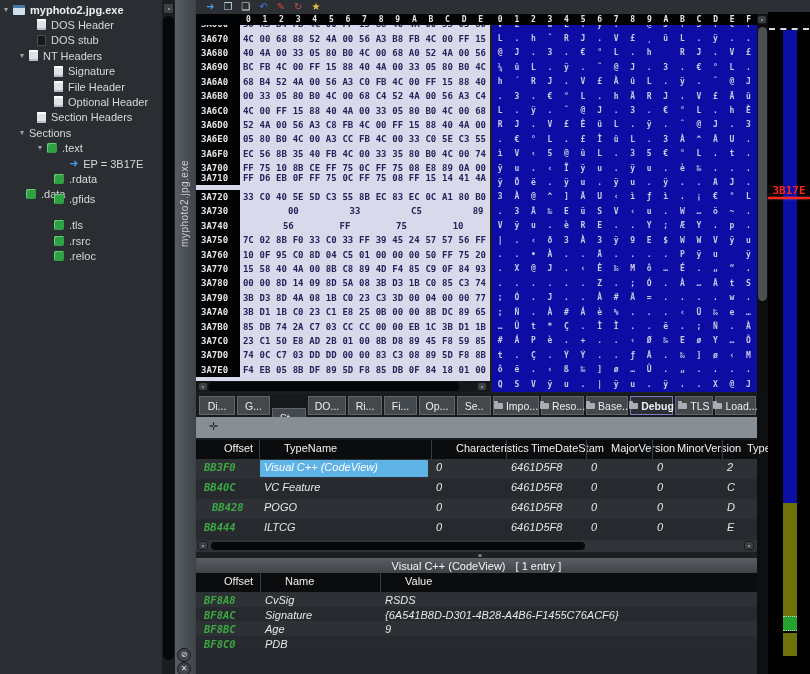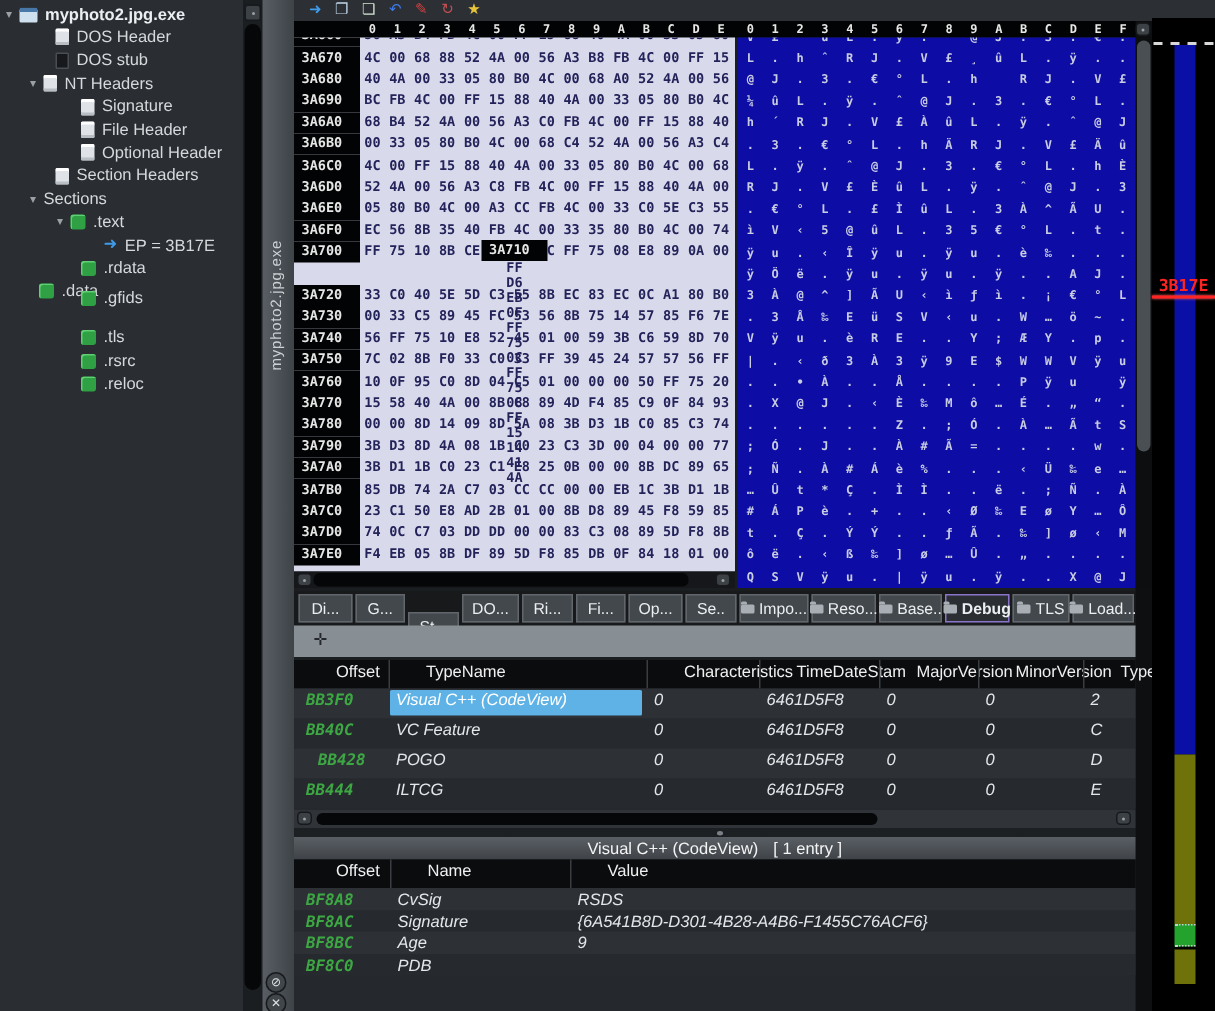--- a/index.html
+++ b/index.html
@@ -437,21 +437,21 @@
         <span class="hex-byte">75</span>
         <span class="hex-byte">0C</span>
         <span class="hex-byte">FF</span>
         <span class="hex-byte">75</span>
         <span class="hex-byte">08</span>
         <span class="hex-byte">E8</span>
         <span class="hex-byte">89</span>
         <span class="hex-byte">0A</span>
         <span class="hex-byte">00</span>
       </div>
-      <div class="hex-row" style="top: 135px; flex-direction: column;">
+      <div class="hex-row" style="top: 146px;">
         <span class="hex-off">3A710</span>
         <span class="hex-byte">FF</span>
         <span class="hex-byte">D6</span>
         <span class="hex-byte">EB</span>
         <span class="hex-byte">0F</span>
         <span class="hex-byte">FF</span>
         <span class="hex-byte">75</span>
         <span class="hex-byte">0C</span>
         <span class="hex-byte">FF</span>
         <span class="hex-byte">75</span>
@@ -473,39 +473,39 @@
         <span class="hex-byte">55</span>
         <span class="hex-byte">8B</span>
         <span class="hex-byte">EC</span>
         <span class="hex-byte">83</span>
         <span class="hex-byte">EC</span>
         <span class="hex-byte">0C</span>
         <span class="hex-byte">A1</span>
         <span class="hex-byte">80</span>
         <span class="hex-byte">B0</span>
       </div>
-      <div class="hex-row" style="top: 179.2px;">
+      <div class="hex-row" style="top: 179.2px; gap: 45px;">
         <span class="hex-off">3A730</span>
         <span class="hex-byte">00</span>
         <span class="hex-byte">33</span>
         <span class="hex-byte">C5</span>
         <span class="hex-byte">89</span>
         <span class="hex-byte">45</span>
         <span class="hex-byte">FC</span>
         <span class="hex-byte">53</span>
         <span class="hex-byte">56</span>
         <span class="hex-byte">8B</span>
         <span class="hex-byte">75</span>
         <span class="hex-byte">14</span>
         <span class="hex-byte">57</span>
         <span class="hex-byte">85</span>
         <span class="hex-byte">F6</span>
         <span class="hex-byte">7E</span>
       </div>
-      <div class="hex-row" style="top: 193.6px;">
+      <div class="hex-row" style="top: 193.6px; gap: 40px;">
         <span class="hex-off">3A740</span>
         <span class="hex-byte">56</span>
         <span class="hex-byte">FF</span>
         <span class="hex-byte">75</span>
         <span class="hex-byte">10</span>
         <span class="hex-byte">E8</span>
         <span class="hex-byte">52</span>
         <span class="hex-byte">45</span>
         <span class="hex-byte">01</span>
         <span class="hex-byte">00</span>

